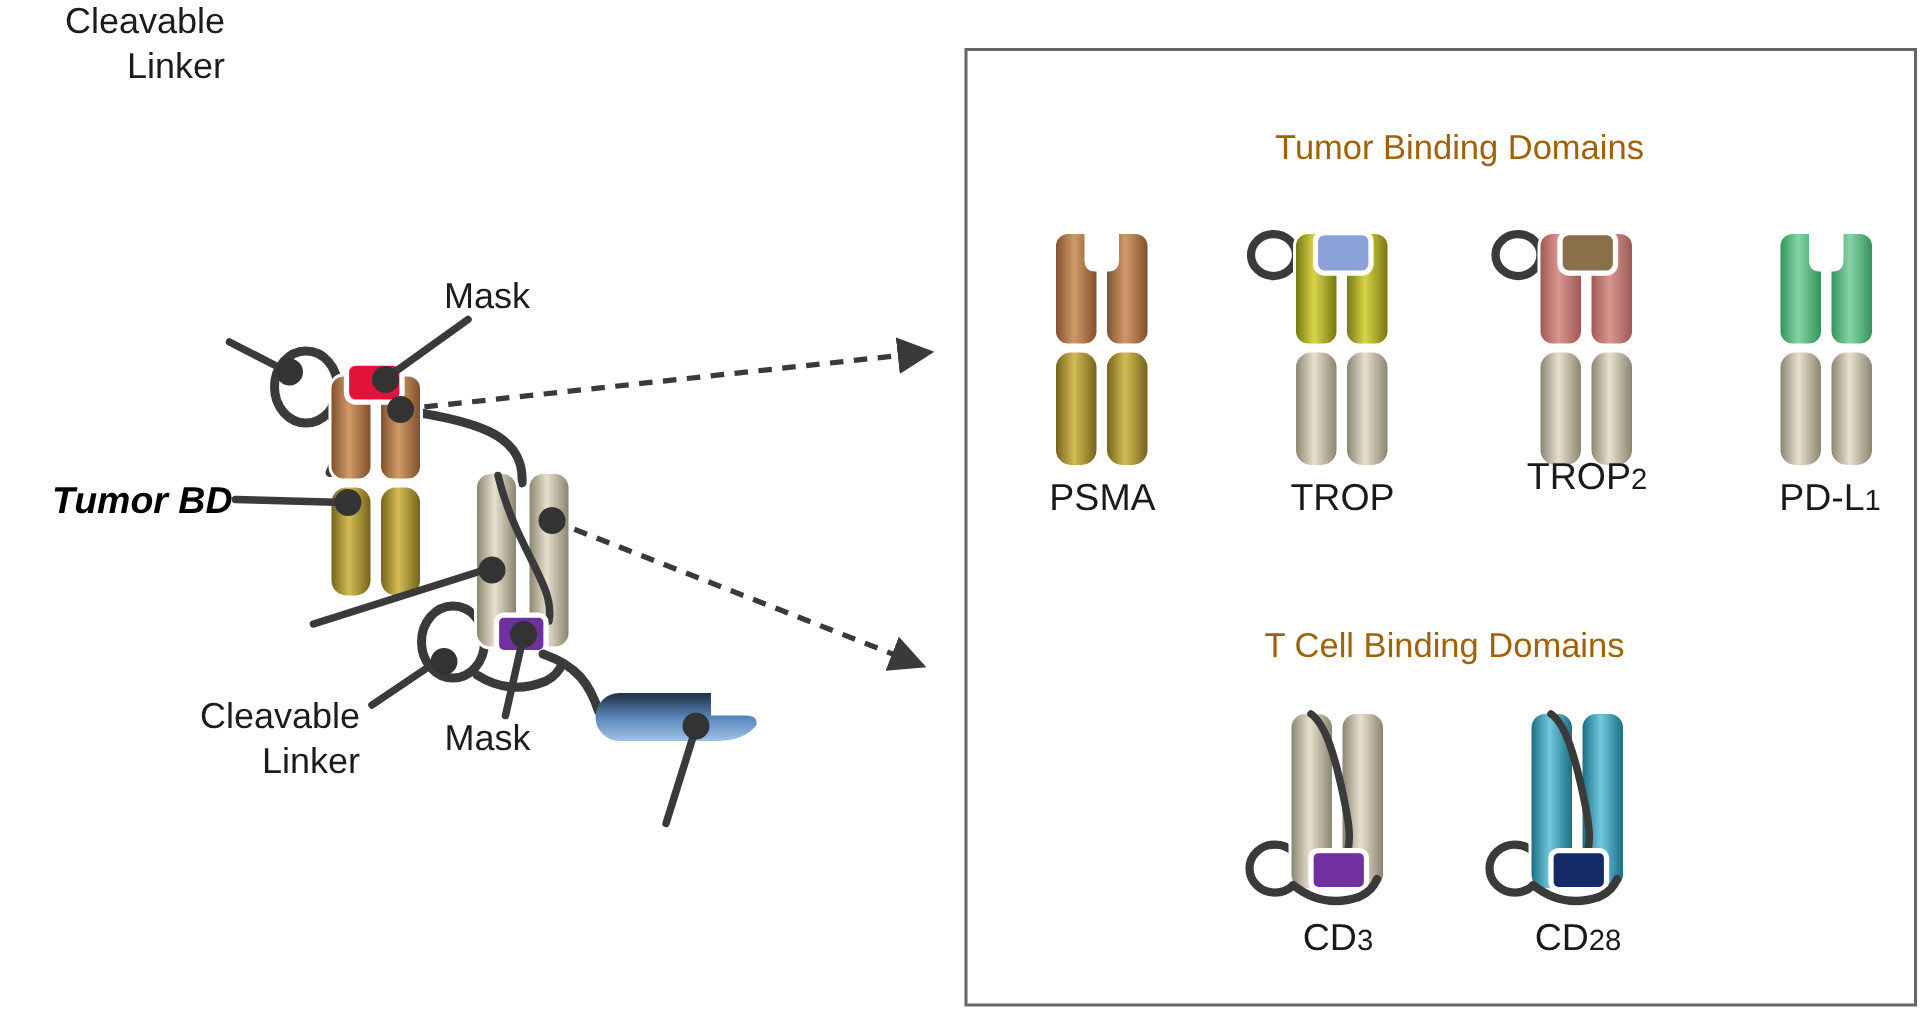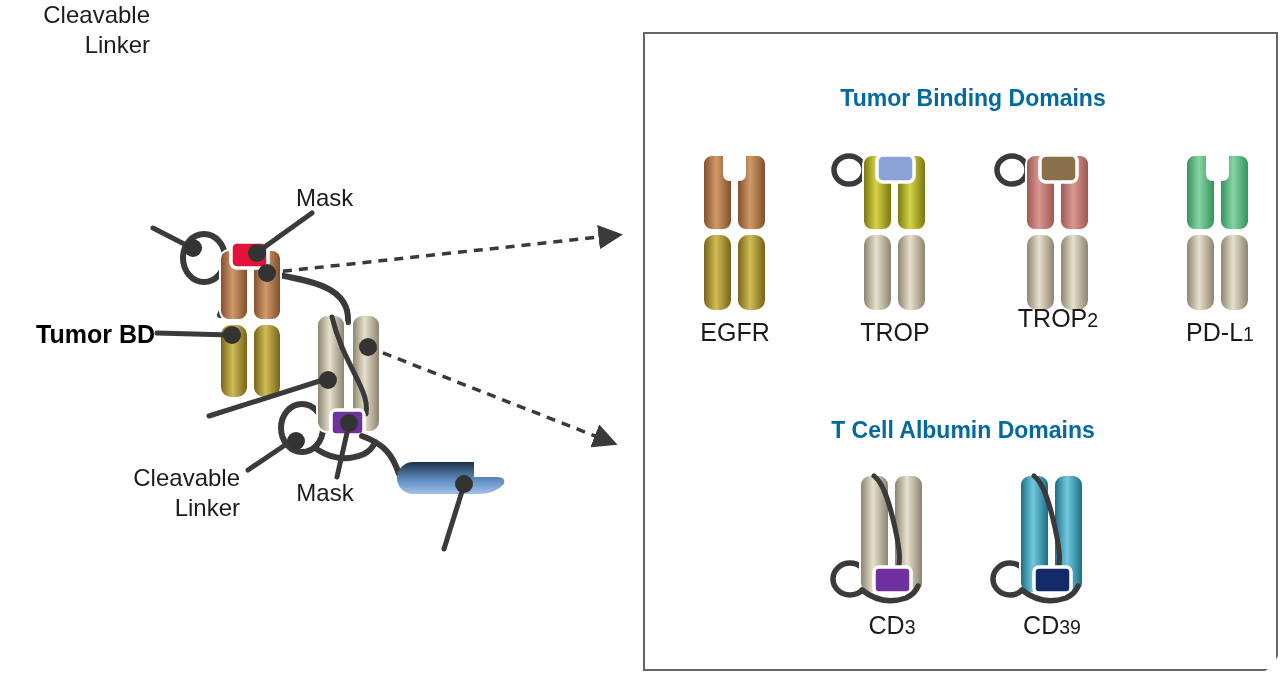--- a/index.html
+++ b/index.html
@@ -1,33 +1,33 @@
 <!DOCTYPE html>
 <html style="--c-copper_dark: #7c4b28; --c-copper_light: #d09a68; --c-gold_dark: #6f5d15; --c-gold_light: #d2bc55; --c-tan_dark: #857e69; --c-tan_light: #e6e0cd; --c-olive_dark: #71710f; --c-olive_light: #d6d446; --c-rose_dark: #9b544f; --c-rose_light: #d99790; --c-green_dark: #2e8f55; --c-green_light: #86d4a4; --c-teal_dark: #15687e; --c-teal_light: #72c9de; --c-albumin_dark: #1d3049; --c-albumin_mid: #5e8cc0; --c-albumin_light: #a0c2e6; --c-mask_red: #e2123a; --c-mask_periwinkle: #8ba2d8; --c-mask_brown: #8a6f4b; --c-mask_purple: #7130a0; --c-mask_navy: #122a68; --c-line: #3a3a3a; --c-dot: #333333; --c-title_gray: #565656; --c-border: #666666;"><head>
 <meta charset="utf-8">
 <style>
   html,body{margin:0;padding:0;background:#fff;}
   .stage{
     position:relative;width:1280px;height:675px;background:#fff;
-    font-family:"Liberation Sans",sans-serif;overflow:hidden;border-radius:30px;
+    font-family:"Liberation Sans",sans-serif;overflow:hidden;
   }
   svg{overflow:visible;}
   
   .lbl{position:absolute;color:#1c1c1c;font-size:24px;line-height:1.25;}
-  .lbl.b{font-weight:bold;color:#000;font-size:25px;}
+  .lbl.b{font-weight:bold;color:#000;font-size:25px;font-style:italic;}
   .ra{text-align:right;}
   .ctr{transform:translateX(-50%);white-space:nowrap;}
   
   .panel-box{position:absolute;left:643px;top:32px;width:631px;height:635px;
     border:2px solid var(--c-border,#666);background:transparent;}
   .panel-title{position:absolute;left:968px;top:13px;transform:translateX(-50%);
     background:#fff;padding:0 18px;font-weight:bold;font-size:28px;
     color:var(--c-title_gray,#565656);white-space:nowrap;}
-  .heading{position:absolute;transform:translateX(-50%);font-weight:bold;
-    font-size:23px;color:#0369a1;white-space:nowrap;}
+  .heading{position:absolute;transform:translateX(-50%);font-weight:normal;
+    font-size:23px;color:#a16207;white-space:nowrap;}
   .mol{position:absolute;}
   .mol-label{position:absolute;transform:translateX(-50%);font-size:25px;
     color:#1a1a1a;white-space:nowrap;}
   .dig{font-size:0.78em;}
   
   .rod{stroke:#fff;stroke-width:2;}
   .ln{fill:none;stroke:var(--c-line,#3a3a3a);stroke-linecap:round;}
   .dash{fill:none;stroke:var(--c-line,#3a3a3a);stroke-width:3.5;stroke-dasharray:9 7;}
   .dot{fill:var(--c-dot,#333333);}
   .maskrect{stroke:#fff;stroke-width:3.5;}
@@ -166,21 +166,21 @@
 
   <div class="heading" style="left:973px;top:85px">Tumor Binding Domains</div>
 
   <svg class="mol" viewBox="0 0 96 172" width="96" height="172" style="left:675px;top:153px">
     <rect x="28" y="2" width="29" height="75" rx="9" class="rod" fill="url(#g-copper)"></rect>
     <rect x="62" y="2" width="29" height="75" rx="9" class="rod" fill="url(#g-copper)"></rect>
     <rect x="28" y="81" width="29" height="77" rx="11" class="rod" fill="url(#g-gold)"></rect>
     <rect x="62" y="81" width="29" height="77" rx="11" class="rod" fill="url(#g-gold)"></rect>
     <path class="notch" d="M48,0 L48,20 Q48,28 55,28 L64,28 Q71,28 71,20 L71,0 Z"></path>
   </svg>
-  <div class="mol-label osf" style="left:735px;top:318px">EGFR</div>
+  <div class="mol-label osf" style="left:735px;top:318px">PSMA</div>
 
   <svg class="mol" viewBox="0 0 96 172" width="96" height="172" style="left:835px;top:153px">
     <ellipse cx="14" cy="17" rx="15" ry="14" class="ln" stroke-width="5.5"></ellipse>
     <rect x="28" y="2" width="29" height="75" rx="9" class="rod" fill="url(#g-olive)"></rect>
     <rect x="62" y="2" width="29" height="75" rx="9" class="rod" fill="url(#g-olive)"></rect>
     <rect x="28" y="81" width="29" height="77" rx="11" class="rod" fill="url(#g-tan)"></rect>
     <rect x="62" y="81" width="29" height="77" rx="11" class="rod" fill="url(#g-tan)"></rect>
     <rect x="42" y="2" width="37" height="27" rx="6" class="maskrect m-peri"></rect>
   </svg>
   <div class="mol-label osf" style="left:895px;top:318px">TROP</div>
@@ -197,35 +197,35 @@
 
   <svg class="mol" viewBox="0 0 96 172" width="96" height="172" style="left:1158px;top:153px">
     <rect x="28" y="2" width="29" height="75" rx="9" class="rod" fill="url(#g-green)"></rect>
     <rect x="62" y="2" width="29" height="75" rx="9" class="rod" fill="url(#g-green)"></rect>
     <rect x="28" y="81" width="29" height="77" rx="11" class="rod" fill="url(#g-tan)"></rect>
     <rect x="62" y="81" width="29" height="77" rx="11" class="rod" fill="url(#g-tan)"></rect>
     <path class="notch" d="M48,0 L48,20 Q48,28 55,28 L64,28 Q71,28 71,20 L71,0 Z"></path>
   </svg>
   <div class="mol-label osf" style="left:1220px;top:318px">PD-L<span class="dig">1</span></div>
 
-  <div class="heading" style="left:963px;top:417px">T Cell Albumin Domains</div>
+  <div class="heading" style="left:963px;top:417px">T Cell Binding Domains</div>
 
   <svg class="mol" viewBox="0 0 100 140" width="100" height="140" style="left:834px;top:473px">
     <ellipse cx="16" cy="106" rx="17" ry="16" class="ln" stroke-width="5.5"></ellipse>
     <rect x="26" y="2" width="29" height="118" rx="10" class="rod" fill="url(#g-tan)"></rect>
     <rect x="60" y="2" width="29" height="118" rx="10" class="rod" fill="url(#g-tan)"></rect>
     <path d="M40,3 C50,10 56,32 61,55 C66,78 68,90 61,105" class="ln" stroke-width="5"></path>
     <rect x="40" y="94" width="37" height="26" rx="5" class="maskrect m-purple"></rect>
     <path d="M28,117 Q48,133 72,125 Q81,121 84,113" class="ln" stroke-width="5.5"></path>
   </svg>
   <div class="mol-label osf" style="left:892px;top:611px">CD<span class="dig">3</span></div>
 
   <svg class="mol" viewBox="0 0 100 140" width="100" height="140" style="left:994px;top:473px">
     <ellipse cx="16" cy="106" rx="17" ry="16" class="ln" stroke-width="5.5"></ellipse>
     <rect x="26" y="2" width="29" height="118" rx="10" class="rod" fill="url(#g-teal)"></rect>
     <rect x="60" y="2" width="29" height="118" rx="10" class="rod" fill="url(#g-teal)"></rect>
     <path d="M40,3 C50,10 56,32 61,55 C66,78 68,90 61,105" class="ln" stroke-width="5"></path>
     <rect x="40" y="94" width="37" height="26" rx="5" class="maskrect m-navy"></rect>
     <path d="M28,117 Q48,133 72,125 Q81,121 84,113" class="ln" stroke-width="5.5"></path>
   </svg>
-  <div class="mol-label osf" style="left:1052px;top:611px">CD<span class="dig">39</span></div>
+  <div class="mol-label osf" style="left:1052px;top:611px">CD<span class="dig">28</span></div>
 
 </div>
 
 </body></html>

